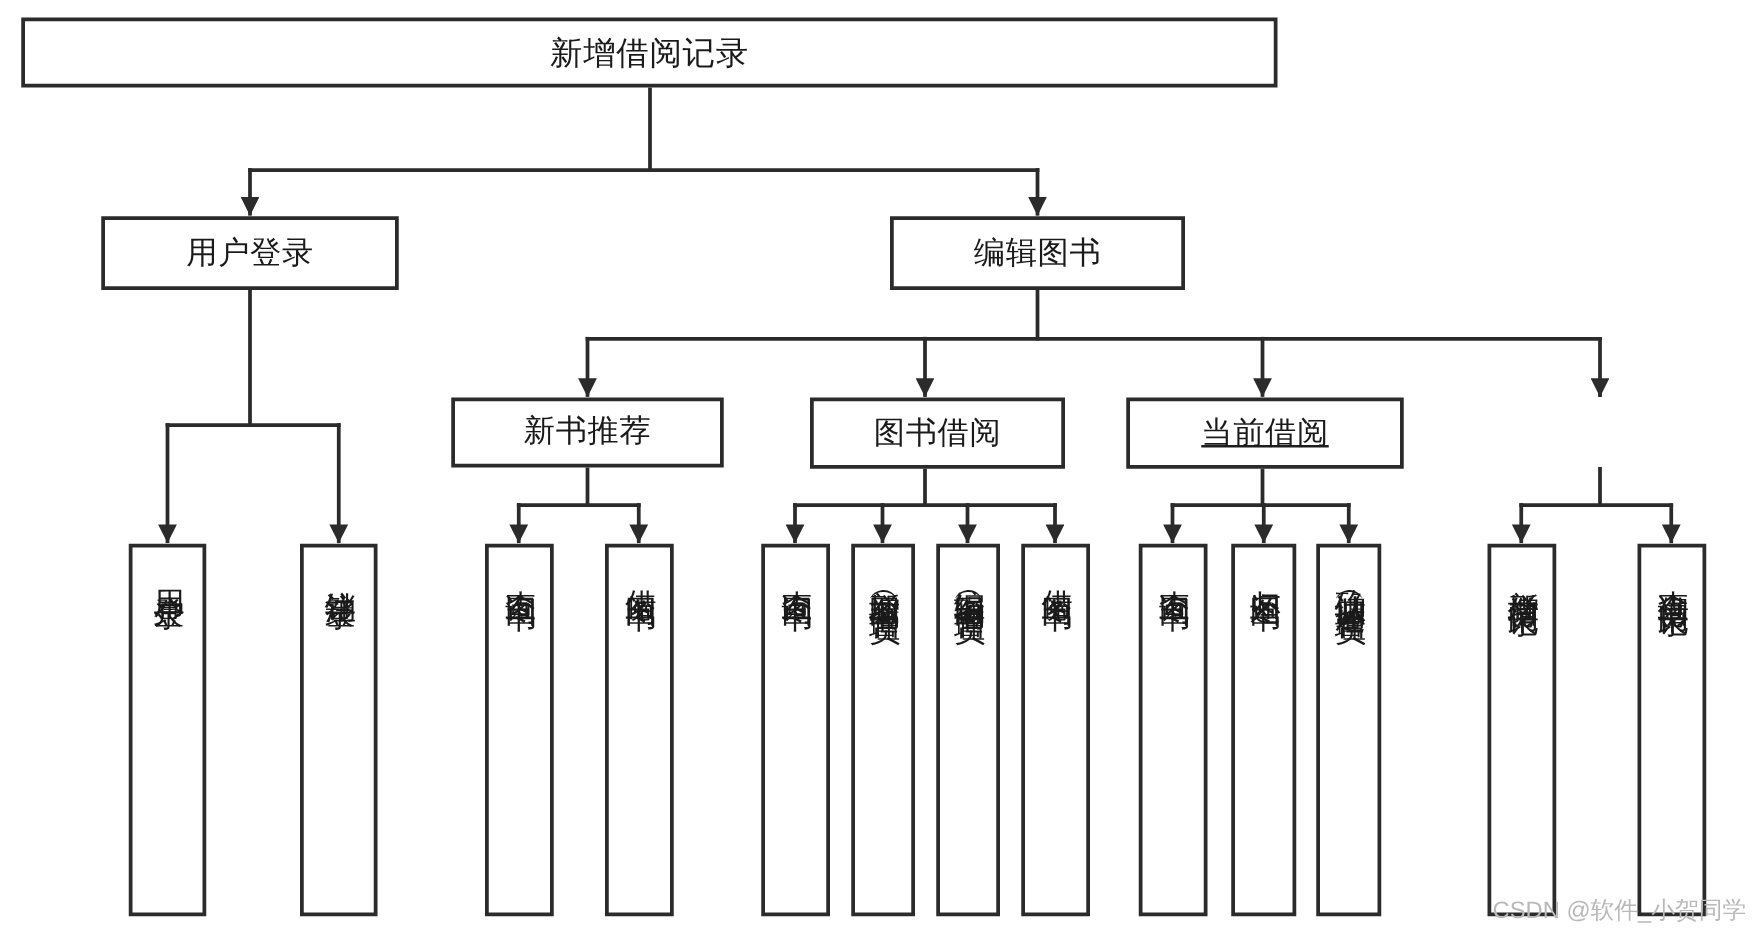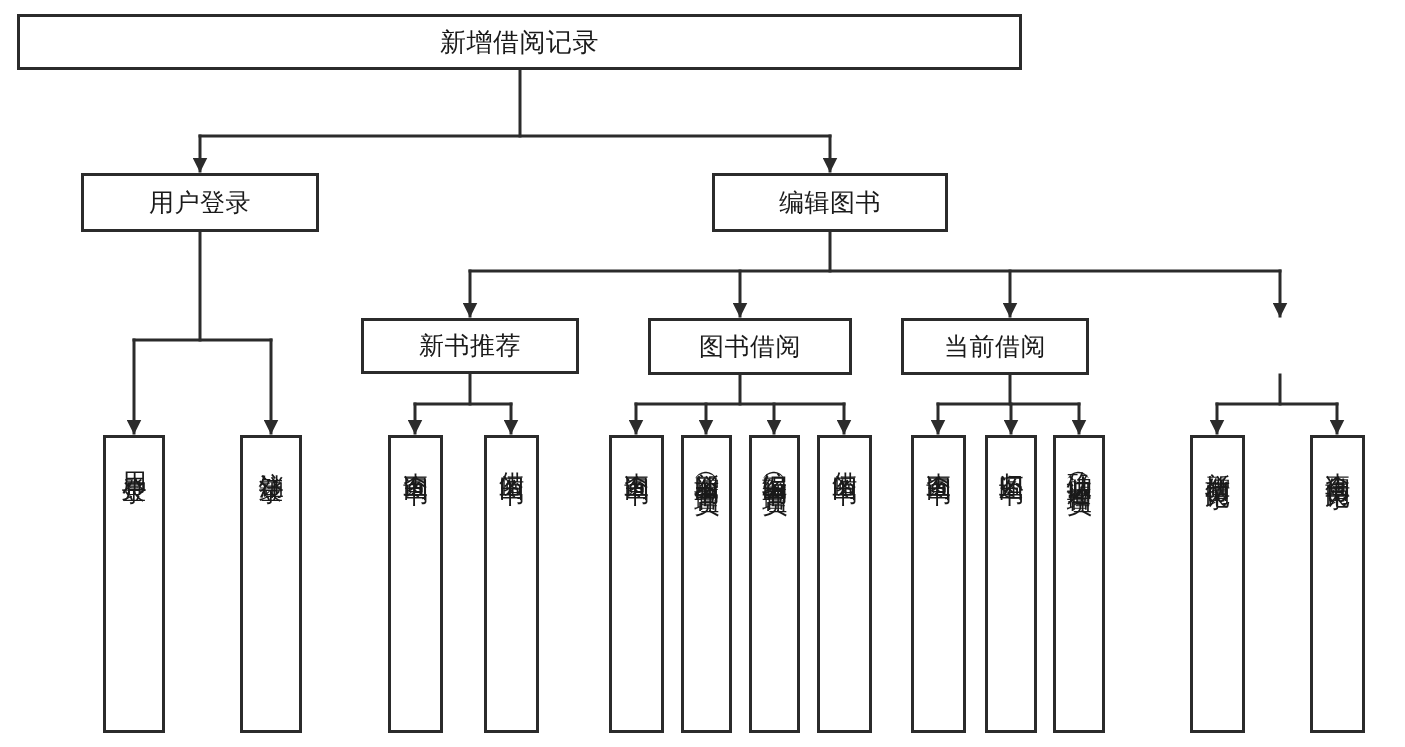--- a/index.html
+++ b/index.html
@@ -135,21 +135,21 @@
   <div class="node horiz" style="left: 712px; top: 173px; width: 236px; height: 59px;">
     <span class="node-label">编辑图书</span>
   </div>
 
   <div class="node horiz" style="left: 361px; top: 318px; width: 218px; height: 56px;">
     <span class="node-label">新书推荐</span>
   </div>
   <div class="node horiz" style="left: 648px; top: 318px; width: 204px; height: 57px;">
     <span class="node-label">图书借阅</span>
   </div>
-  <div class="node horiz" style="left: 901px; top: 318px; width: 188px; height: 57px;">
+  <div class="node horiz" style="left: 901px; top: 318px; width: 222px; height: 57px; text-decoration: underline;">
     <span class="node-label">当前借阅</span>
   </div>
 
   <div class="node vert" style="left: 103px; top: 435px; width: 62px; height: 298px;">
     <span class="node-label">用户登录</span>
   </div>
   <div class="node vert" style="left: 240px; top: 435px; width: 62px; height: 298px;">
     <span class="node-label">注销登录</span>
   </div>
 
@@ -183,13 +183,14 @@
     <span class="node-label">确认归还（管理员）</span>
   </div>
 
   <div class="node vert" style="left: 1190px; top: 435px; width: 55px; height: 298px;">
     <span class="node-label">新增借阅记录</span>
   </div>
   <div class="node vert" style="left: 1310px; top: 435px; width: 55px; height: 298px;">
     <span class="node-label">查询借阅记录</span>
   </div>
 
+  <div class="watermark">CSDN @软件_小贺同学</div>
 </div>
 
 </body></html>

